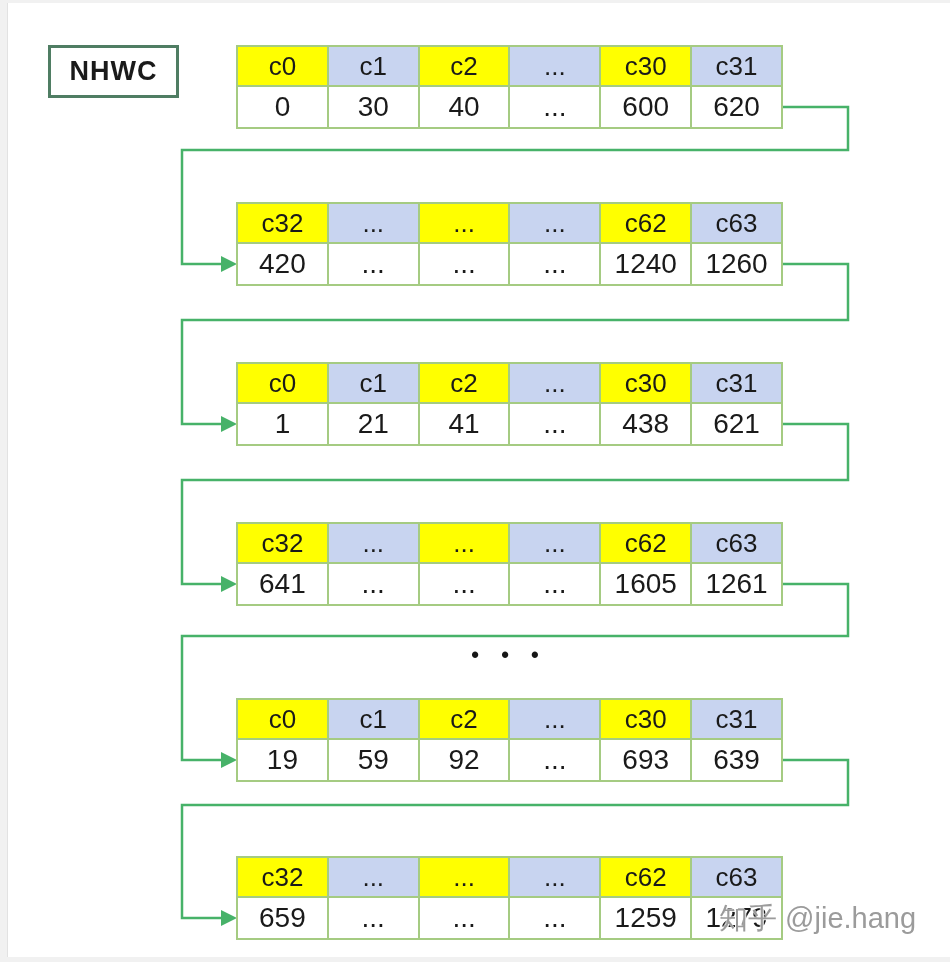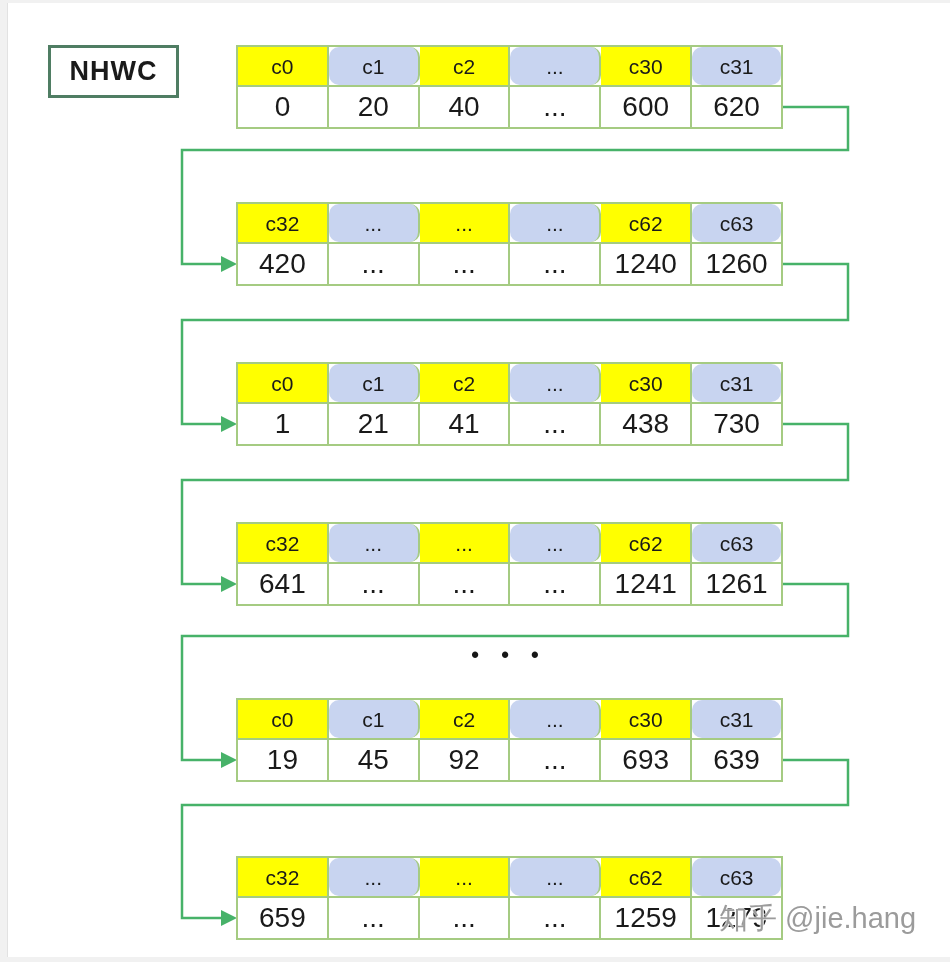--- a/index.html
+++ b/index.html
@@ -27,23 +27,23 @@
   .connectors{position:absolute;left:0;top:0;width:950px;height:962px;pointer-events:none;}
 
   .mem-table{position:absolute;left:236px;width:547px;border:2px solid var(--table-border);
     background:#fff;}
   .trow{display:flex;height:40px;}
   .trow.thead{border-bottom:2px solid var(--table-border);}
   .cell{flex:1;display:flex;align-items:center;justify-content:center;
     border-right:2px solid var(--table-border);background:#fff;
     font-size:27px;line-height:1;}
   .trow .cell:last-child{border-right:none;}
-  .trow.thead .cell{font-size:21px;}
+  .trow.thead .cell{font-size:26px;}
   .trow.thead .cell.yellow{background:var(--header-yellow);}
-  .trow.thead .cell.blue{background:var(--header-blue);border-radius:10px;}
+  .trow.thead .cell.blue{background:var(--header-blue);}
   .trow.tdata .cell{font-size:28px;}
 
   .dots-separator{position:absolute;left:420px;top:637px;width:178px;height:36px;
     display:flex;align-items:center;justify-content:center;
     font-size:22px;font-weight:bold;letter-spacing:8px;color:#161616;}
 
   .watermark{position:absolute;left:719px;top:899px;white-space:nowrap;
     font-size:29px;color:#9b9b9b;z-index:10;
     text-shadow:1px 1px 0 rgba(255,255,255,.9),-1px -1px 0 rgba(255,255,255,.7);}
 </style>
@@ -86,21 +86,21 @@
       <div class="trow thead">
         <div class="cell yellow">c0</div>
         <div class="cell blue">c1</div>
         <div class="cell yellow">c2</div>
         <div class="cell blue">...</div>
         <div class="cell yellow">c30</div>
         <div class="cell blue">c31</div>
       </div>
       <div class="trow tdata">
         <div class="cell">0</div>
-        <div class="cell">20</div>
+        <div class="cell">30</div>
         <div class="cell">40</div>
         <div class="cell">...</div>
         <div class="cell">600</div>
         <div class="cell">620</div>
       </div>
     </div>
   <div class="mem-table" style="top:202px">
       <div class="trow thead">
         <div class="cell yellow">c32</div>
         <div class="cell blue">...</div>
@@ -126,53 +126,53 @@
         <div class="cell blue">...</div>
         <div class="cell yellow">c30</div>
         <div class="cell blue">c31</div>
       </div>
       <div class="trow tdata">
         <div class="cell">1</div>
         <div class="cell">21</div>
         <div class="cell">41</div>
         <div class="cell">...</div>
         <div class="cell">438</div>
-        <div class="cell">730</div>
+        <div class="cell">621</div>
       </div>
     </div>
   <div class="mem-table" style="top:522px">
       <div class="trow thead">
         <div class="cell yellow">c32</div>
         <div class="cell blue">...</div>
         <div class="cell yellow">...</div>
         <div class="cell blue">...</div>
         <div class="cell yellow">c62</div>
         <div class="cell blue">c63</div>
       </div>
       <div class="trow tdata">
         <div class="cell">641</div>
         <div class="cell">...</div>
         <div class="cell">...</div>
         <div class="cell">...</div>
-        <div class="cell">1241</div>
+        <div class="cell">1605</div>
         <div class="cell">1261</div>
       </div>
     </div>
   <div class="mem-table" style="top:698px">
       <div class="trow thead">
         <div class="cell yellow">c0</div>
         <div class="cell blue">c1</div>
         <div class="cell yellow">c2</div>
         <div class="cell blue">...</div>
         <div class="cell yellow">c30</div>
         <div class="cell blue">c31</div>
       </div>
       <div class="trow tdata">
         <div class="cell">19</div>
-        <div class="cell">45</div>
+        <div class="cell">59</div>
         <div class="cell">92</div>
         <div class="cell">...</div>
         <div class="cell">693</div>
         <div class="cell">639</div>
       </div>
     </div>
   <div class="mem-table" style="top:856px">
       <div class="trow thead">
         <div class="cell yellow">c32</div>
         <div class="cell blue">...</div>

